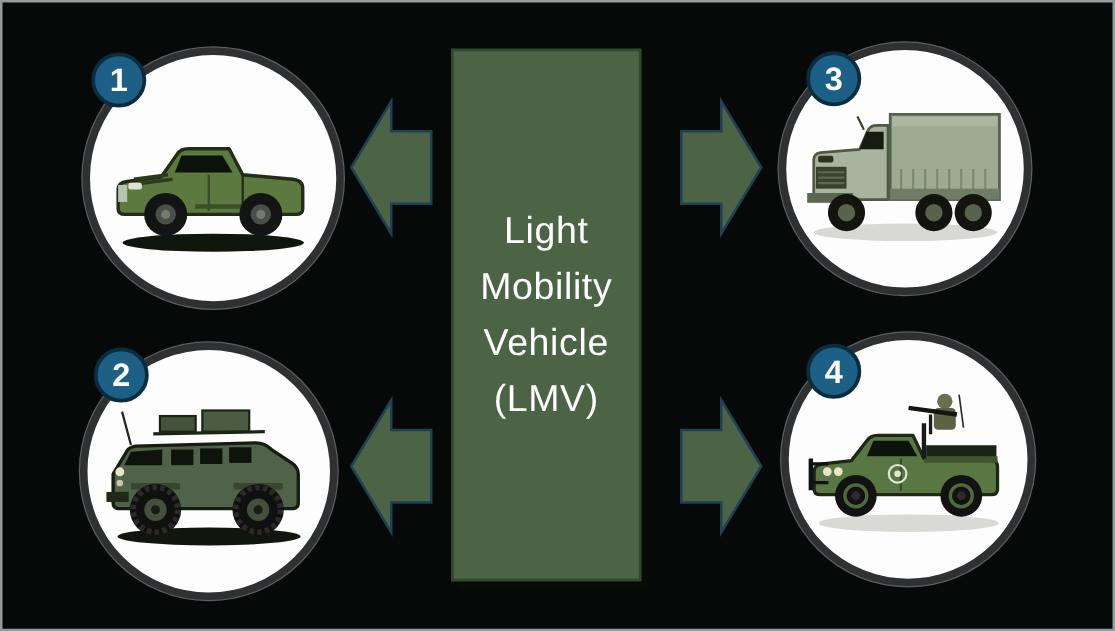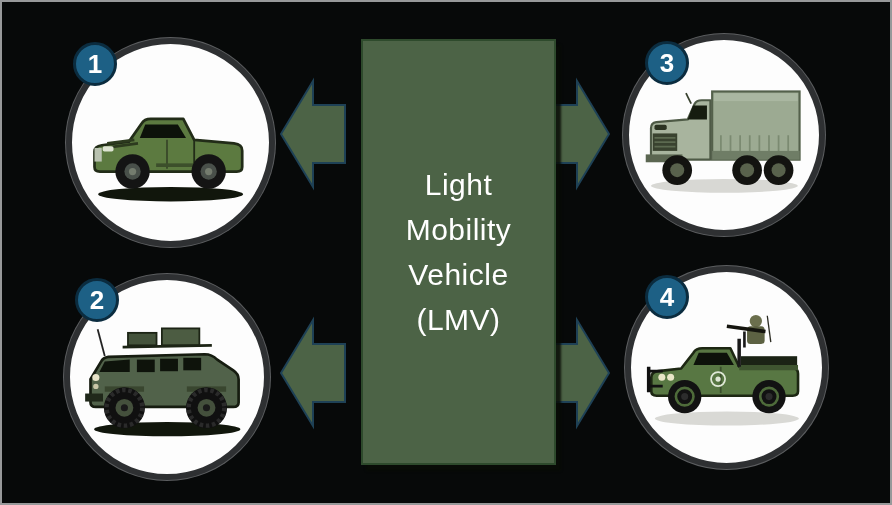--- a/index.html
+++ b/index.html
@@ -12,21 +12,21 @@
     height: 505px;
     background: #070909;
     border: 2px solid #97999a;
     overflow: hidden;
   }
 
   
   .lmv-box {
     position: absolute;
     left: 359px; top: 37px;
-    width: 195px; height: 426px;
+    width: 152px; height: 426px;
     background: #4c6346;
     border: 2px solid #2e4a2c;
     box-shadow: 5px 6px 2px rgba(8,12,6,0.85);
     display: flex; align-items: center; justify-content: center;
   }
   .lmv-label {
     color: #ffffff;
     font-size: 30px;
     line-height: 45px;
     text-align: center;

